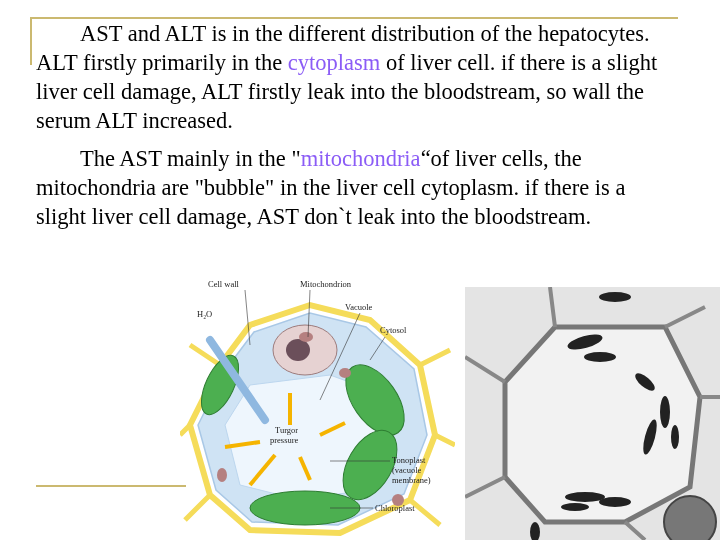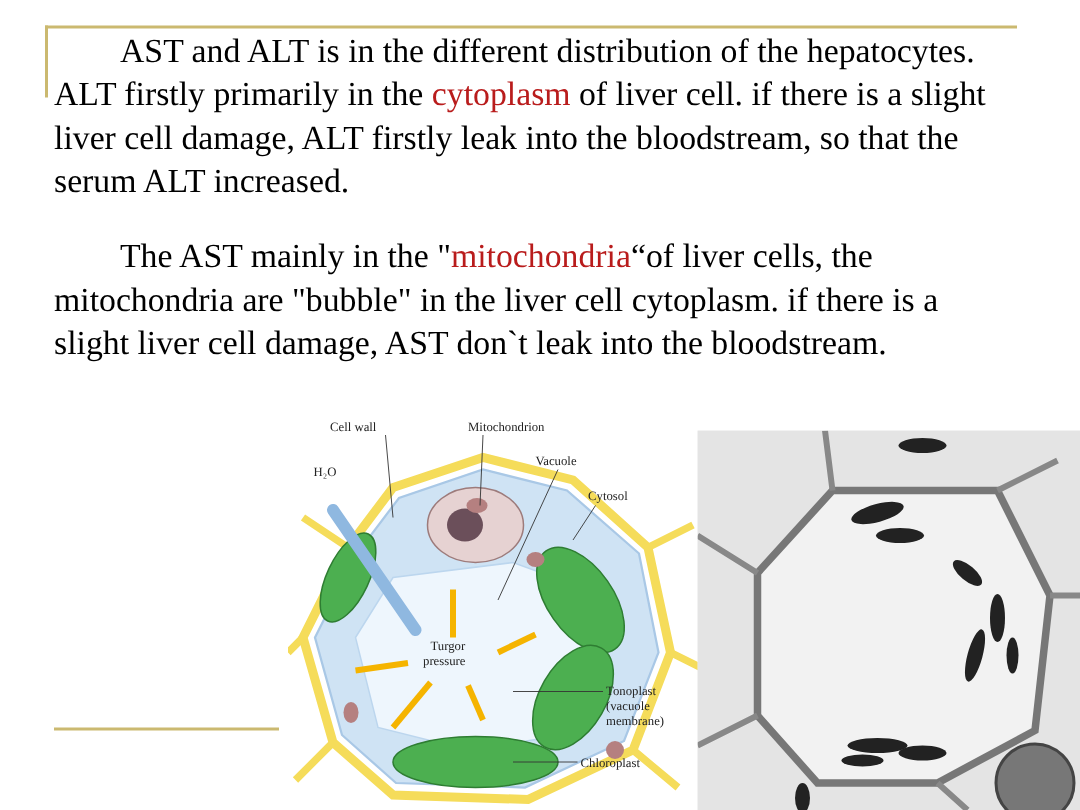--- a/index.html
+++ b/index.html
@@ -2,37 +2,37 @@
 <html><head>
 <meta charset="utf-8">
 <style>
   html, body { margin:0; padding:0; }
   body { width:720px; height:540px; background:#ffffff; position:relative; overflow:hidden; font-family:"Liberation Serif", "DejaVu Serif", serif; color:#000; }
   .rule-top { position:absolute; left:30px; top:17px; width:648px; height:2px; background:#cbb970; }
   .rule-left { position:absolute; left:30px; top:17px; width:2px; height:48px; background:#cbb970; }
   .rule-bottom { position:absolute; left:36px; top:485px; width:150px; height:2px; background:#cbb970; }
   .para { position:absolute; left:36px; width:640px; font-size:22.5px; line-height:29px; margin:0; }
   .p1 { top:19px; }
-  .p2 { top:156px; }
+  .p2 { top:144px; }
   .indent { display:inline-block; width:44px; }
-  .pink { color:#b91c1c;margin-top:40px; }
-  .diagram { position:absolute; left:192px; top:275px; width:275px; height:265px; }
+  .pink { color:#8b5cf6;margin-top:40px; }
+  .diagram { position:absolute; left:180px; top:275px; width:275px; height:265px; }
   .diagram svg { width:100%; height:100%; }
   .lbl { font-family:"Liberation Serif", serif; font-size:8.5px; fill:#222; }
   .micro { position:absolute; left:465px; top:287px; width:255px; height:253px; background:#e9e9e9; overflow:hidden; }
   .micro svg { width:100%; height:100%; }
 </style>
 </head>
 <body>
 
 <div class="rule-top"></div>
 <div class="rule-left"></div>
 <div class="rule-bottom"></div>
 
-<p class="para p1"><span class="indent"></span><span>AST and ALT is in the different distribution of the hepatocytes. ALT firstly primarily in the </span><span class="pink">cytoplasm</span><span> of liver cell. if there is a slight liver cell damage, ALT firstly leak into the bloodstream, so that the serum ALT increased.</span></p>
+<p class="para p1"><span class="indent"></span><span>AST and ALT is in the different distribution of the hepatocytes. ALT firstly primarily in the </span><span class="pink">cytoplasm</span><span> of liver cell. if there is a slight liver cell damage, ALT firstly leak into the bloodstream, so wall the serum ALT increased.</span></p>
 
 <p class="para p2"><span class="indent"></span><span>The AST mainly in the "</span><span class="pink">mitochondria</span><span>“of liver cells, the mitochondria are "bubble" in the liver cell cytoplasm. if there is a slight liver cell damage, AST don`t leak into the bloodstream.</span></p>
 
 <div class="diagram">
   <svg viewBox="0 0 275 265">
     <path d="M10,150 L40,90 L70,50 L130,30 L190,45 L240,90 L255,160 L230,225 L160,258 L70,255 L30,220 Z" fill="none" stroke="#f5dc5a" stroke-width="6"></path>
     <path d="M0,160 L10,150 M40,90 L10,70 M240,90 L270,75 M255,160 L275,170 M230,225 L260,250 M30,220 L5,245" stroke="#f5dc5a" stroke-width="5"></path>
     <path d="M18,150 L46,94 L74,57 L130,38 L186,52 L234,94 L247,160 L224,219 L158,250 L72,247 L36,215 Z" fill="#cfe3f4" stroke="#a9c8e6" stroke-width="1.5"></path>
     <path d="M45,150 L70,110 L150,100 L205,120 L215,175 L185,215 L120,225 L60,210 Z" fill="#eef6fd" stroke="#bcd6ee" stroke-width="1"></path>
     <ellipse cx="40" cy="110" rx="14" ry="32" transform="rotate(25 40 110)" fill="#4caf50" stroke="#2e7d32"></ellipse>

